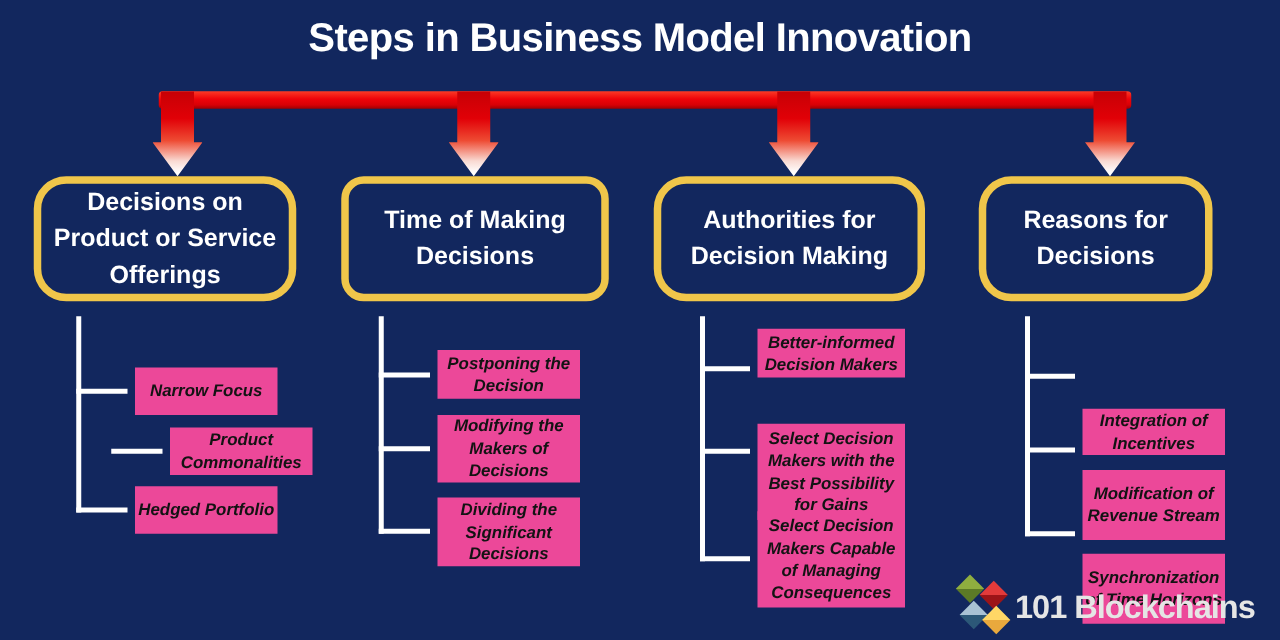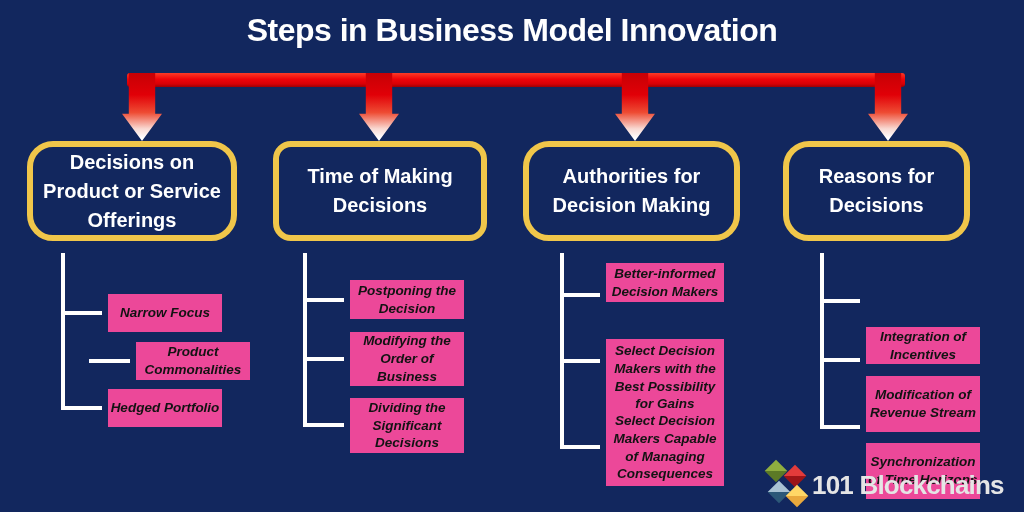--- a/index.html
+++ b/index.html
@@ -125,21 +125,21 @@
 <div class="abs line branch c3 r2"></div>
 <div class="abs line branch c3 r3"></div>
 <div class="abs line branch c4 r1"></div>
 <div class="abs line branch c4 r2"></div>
 <div class="abs line branch c4 r3"></div>
 
 <div class="abs leaf c1 r1">Narrow Focus</div>
 <div class="abs leaf c1 r2">Product Commonalities</div>
 <div class="abs leaf c1 r3">Hedged Portfolio</div>
 <div class="abs leaf c2 r1">Postponing the Decision</div>
-<div class="abs leaf c2 r2">Modifying the Order of Business</div>
+<div class="abs leaf c2 r2">Modifying the Makers of Decisions</div>
 <div class="abs leaf c2 r3">Dividing the Significant Decisions</div>
 <div class="abs leaf c3 r1">Better-informed Decision Makers</div>
 <div class="abs leaf c3 r2">Select Decision Makers with the Best Possibility for Gains</div>
 <div class="abs leaf c3 r3">Select Decision Makers Capable of Managing Consequences</div>
 <div class="abs leaf c4 r1">Integration of Incentives</div>
 <div class="abs leaf c4 r2">Modification of Revenue Stream</div>
 <div class="abs leaf c4 r3">Synchronization of Time Horizons</div>
 
 <div class="abs logo-icon">
   <div class="cube green"></div>

